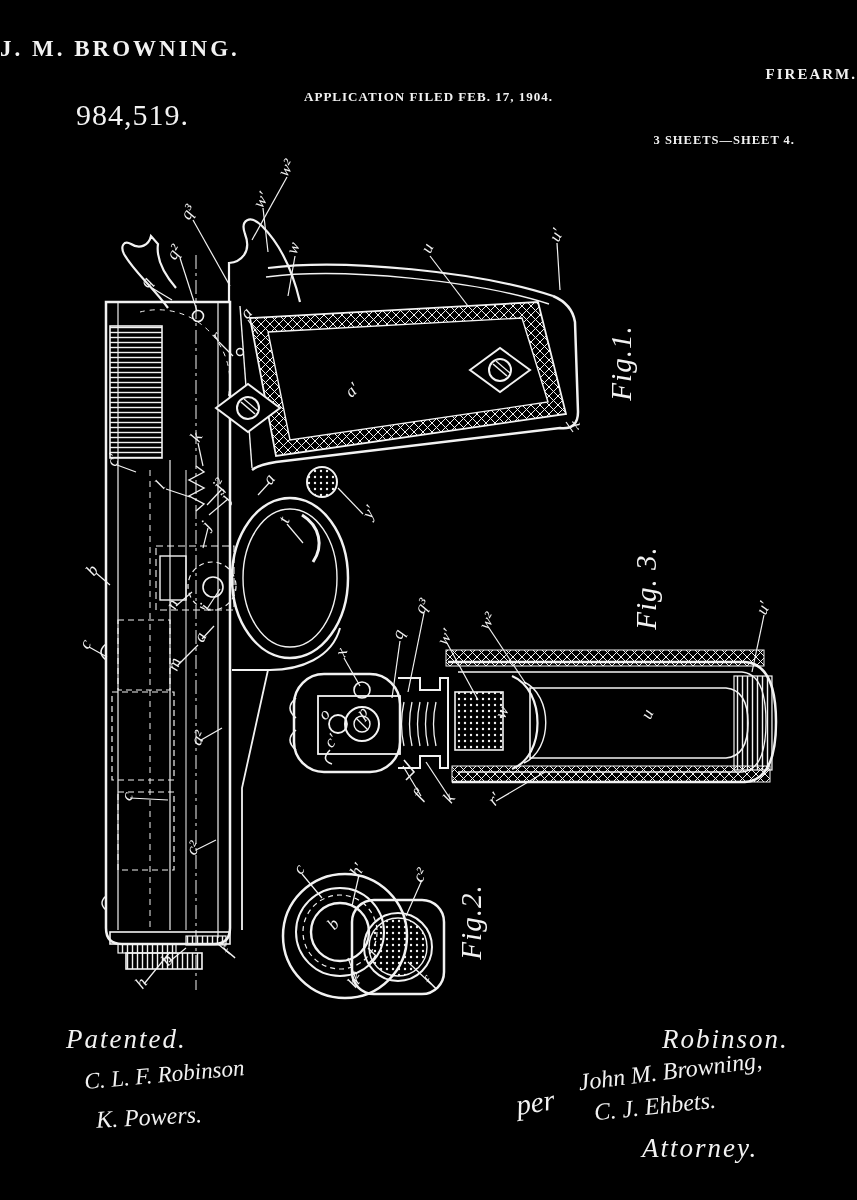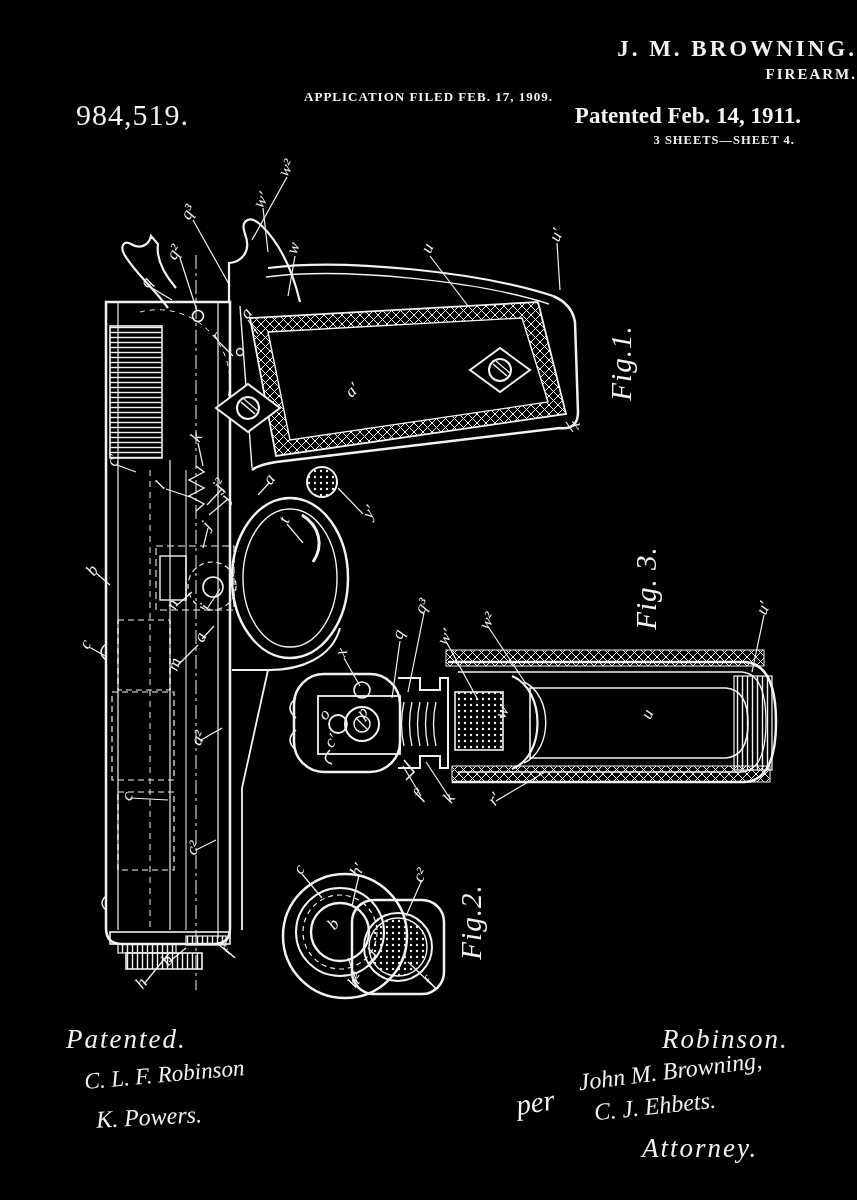--- a/index.html
+++ b/index.html
@@ -1,20 +1,20 @@
 <!DOCTYPE html>
 <html><head>
 <meta charset="utf-8">
 <style>
   html,body{margin:0;padding:0;background:#000;}
   #sheet{position:relative;width:857px;height:1200px;background:#000;overflow:hidden;
          font-family:"Liberation Serif",serif;color:#f2f2f2;}
   .abs{position:absolute;}
   
-  .hdr-name{left:0;right:0;top:36px;text-align:right;font-weight:bold;font-size:23px;letter-spacing:3px;}
+  .hdr-name{left:0;right:0;top:36px;text-align:left;font-weight:bold;font-size:23px;letter-spacing:3px;}
   .hdr-title{left:0;right:0;top:66px;text-align:right;font-weight:bold;font-size:15px;letter-spacing:2px;}
   .hdr-app{left:0;right:0;top:89px;text-align:center;font-weight:bold;font-size:13px;letter-spacing:1px;}
   .patent-number{left:76px;top:98px;font-weight:normal;font-size:30px;letter-spacing:1px;}
   .patented-line{right:56px;top:103px;font-weight:bold;font-size:23px;}
   .sheet-line{right:62px;top:133px;font-weight:bold;font-size:12.5px;letter-spacing:1px;}
   
   .fig-label{font-style:italic;font-size:29px;letter-spacing:1px;white-space:nowrap;
              transform:translate(-50%,-50%) rotate(-90deg);}
   
   .part-label{position:absolute;font-style:italic;font-size:17px;line-height:1;white-space:nowrap;}
@@ -30,23 +30,22 @@
   .atty-head{left:642px;top:1133px;font-size:27px;letter-spacing:2px;}
   svg{position:absolute;left:0;top:0;}
 </style>
 </head>
 <body>
 
 <div id="sheet">
 
   <div class="abs hdr-name">J. M. BROWNING.</div>
   <div class="abs hdr-title">FIREARM.</div>
-  <div class="abs hdr-app">APPLICATION FILED FEB. 17, 1909.</div>
+  <div class="abs hdr-app">APPLICATION FILED FEB. 17, 1904.</div>
   <div class="abs patent-number">984,519.</div>
-  <div class="abs patented-line">Patented Feb. 14, 1911.</div>
   <div class="abs sheet-line">3 SHEETS—SHEET 4.</div>
 
   <svg width="857" height="1200" viewBox="0 0 857 1200">
     <defs>
       <pattern id="xh" width="9" height="9" patternUnits="userSpaceOnUse">
         <path d="M0,9 L9,0 M0,0 L9,9" stroke="#f2f2f2" stroke-width="1"></path>
       </pattern>
       <pattern id="dots" width="6" height="6" patternUnits="userSpaceOnUse">
         <circle cx="3" cy="3" r="1.2" fill="#f2f2f2"></circle>
       </pattern>

